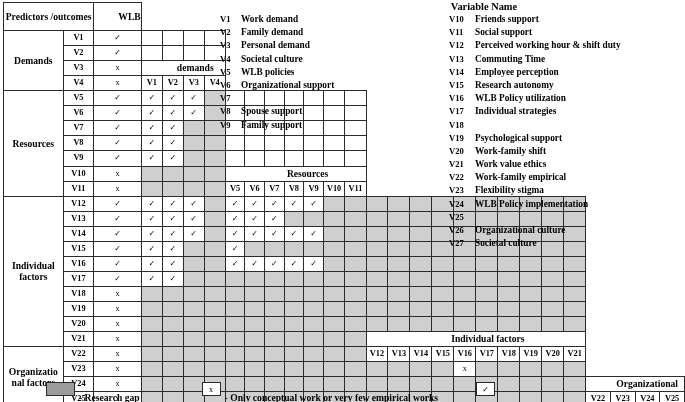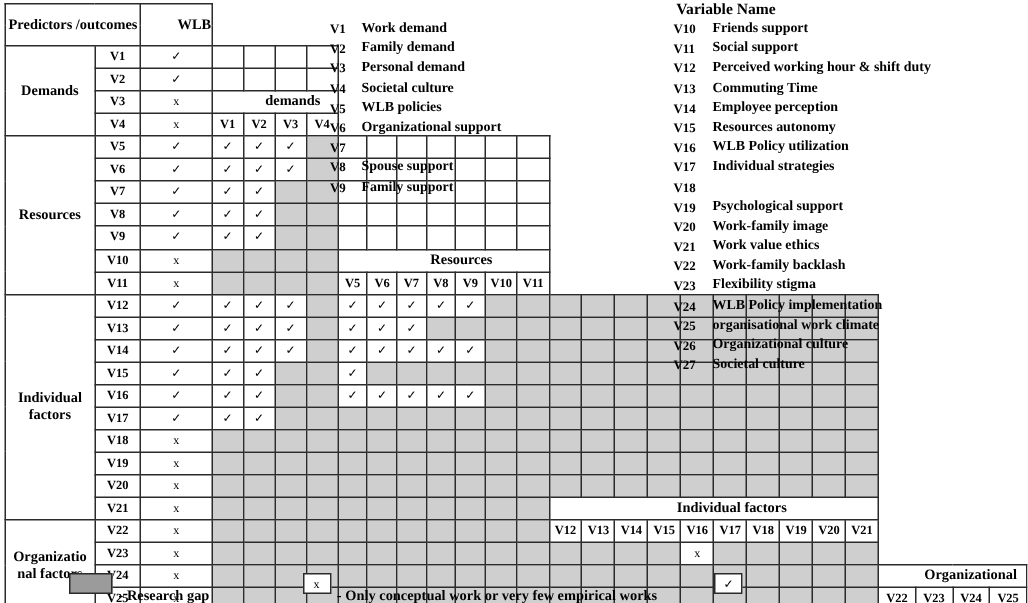--- a/index.html
+++ b/index.html
@@ -947,60 +947,59 @@
           <div class="vrow">
             <span class="vcode">V13</span>
             <span class="vtext">Commuting Time</span>
           </div>
           <div class="vrow">
             <span class="vcode">V14</span>
             <span class="vtext">Employee perception</span>
           </div>
           <div class="vrow">
             <span class="vcode">V15</span>
-            <span class="vtext">Resources autonomy</span>
+            <span class="vtext">Research autonomy</span>
           </div>
           <div class="vrow">
             <span class="vcode">V16</span>
             <span class="vtext">WLB Policy utilization</span>
           </div>
           <div class="vrow">
             <span class="vcode">V17</span>
             <span class="vtext">Individual strategies</span>
           </div>
           <div class="vrow">
             <span class="vcode">V18</span>
           </div>
           <div class="vrow">
             <span class="vcode">V19</span>
             <span class="vtext">Psychological support</span>
           </div>
           <div class="vrow">
             <span class="vcode">V20</span>
-            <span class="vtext">Work-family image</span>
+            <span class="vtext">Work-family shift</span>
           </div>
           <div class="vrow">
             <span class="vcode">V21</span>
             <span class="vtext">Work value ethics</span>
           </div>
           <div class="vrow">
             <span class="vcode">V22</span>
-            <span class="vtext">Work-family backlash</span>
+            <span class="vtext">Work-family empirical</span>
           </div>
           <div class="vrow">
             <span class="vcode">V23</span>
             <span class="vtext">Flexibility stigma</span>
           </div>
           <div class="vrow">
             <span class="vcode">V24</span>
             <span class="vtext">WLB Policy implementation</span>
           </div>
           <div class="vrow">
             <span class="vcode">V25</span>
-            <span class="vtext">organisational work climate</span>
           </div>
           <div class="vrow">
             <span class="vcode">V26</span>
             <span class="vtext">Organizational culture</span>
           </div>
           <div class="vrow">
             <span class="vcode">V27</span>
             <span class="vtext">Societal culture</span>
           </div>
         </div>

